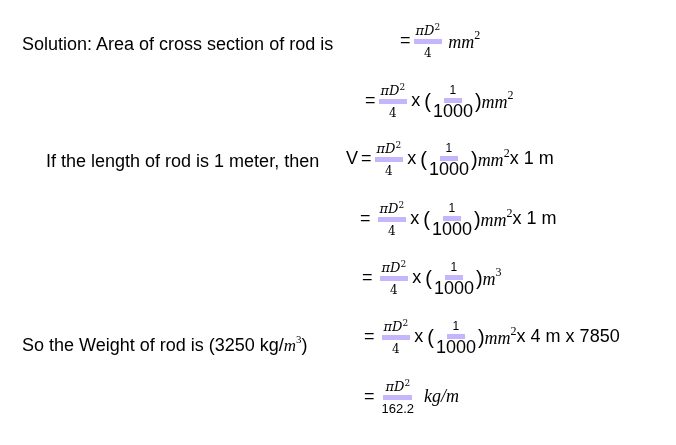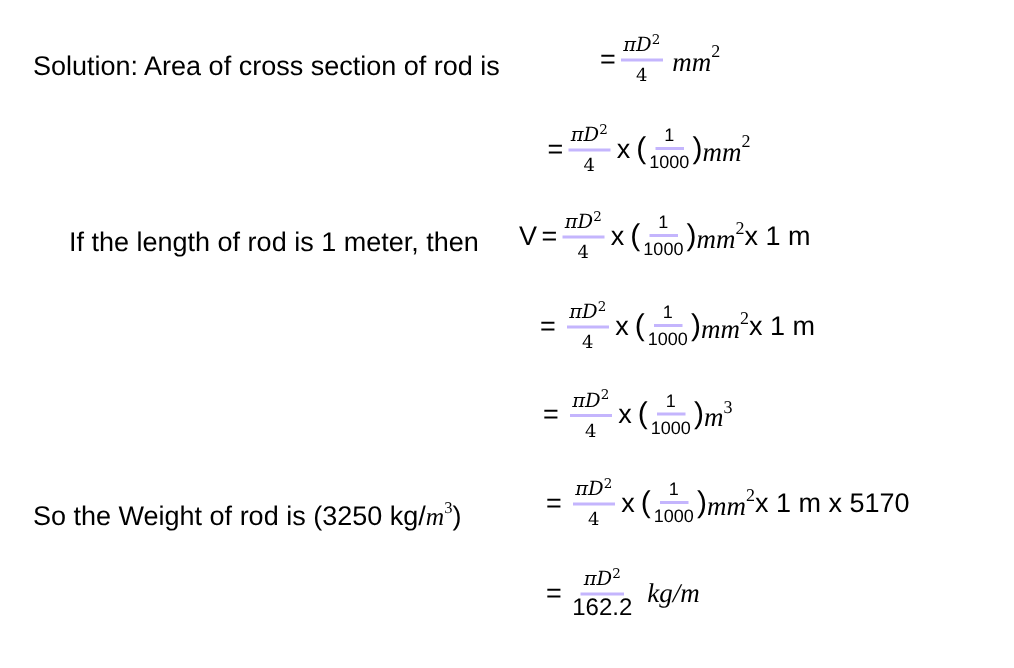--- a/index.html
+++ b/index.html
@@ -41,21 +41,21 @@
       align-items: center;
       vertical-align: middle;
       margin: 0 2px;
     }
     .frac .num {
       font-family: "DejaVu Serif", serif;
       font-style: italic;
       font-size: 13px;
       line-height: 15px;
       padding: 0 2px 1px 2px;
-      border-bottom: 2px solid #c4b5fd;
+      border-bottom: 5px solid #c4b5fd;
       text-align: center;
     }
     .frac .num sup {
       font-size: 9px;
       font-style: normal;
       vertical-align: 5px;
     }
     .frac .den {
       font-family: "DejaVu Serif", serif;
       font-size: 12px;
@@ -64,21 +64,21 @@
     }
     .frac.small .num {
       font-style: normal;
       font-family: "Liberation Sans", sans-serif;
       font-size: 12px;
       line-height: 13px;
       padding: 0 6px 1px 6px;
     }
     .frac.small .den {
       font-family: "Liberation Sans", sans-serif;
-      font-size: 12px;
+      font-size: 18px;
       line-height: 14px;
     }
     .paren {
       font-family: "Liberation Sans", sans-serif;
       font-size: 20px;
       line-height: 20px;
     }
     .math {
       font-family: Liberation Serif, serif;
       font-style: italic;
@@ -188,25 +188,25 @@
     <span class="den">4</span>
   </span>
   <span class="txt" style="margin:0 4px 0 2px;">x</span>
   <span class="paren">(</span>
   <span class="frac small">
     <span class="num">1</span>
     <span class="den">1000</span>
   </span>
   <span class="paren">)</span>
   <span class="math"><span>mm</span><sup>2</sup></span>
-  <span class="txt">x 1 m x 5170</span>
+  <span class="txt">x 4 m x 7850</span>
 </div>
 
 <div class="eq" style="left:364px; top:376px;">
   <span class="op" style="margin-right:5px;">=</span>
   <span class="frac">
     <span class="num"><span>πD</span><sup>2</sup></span>
-    <span class="den" style="font-family:'Liberation Sans',sans-serif;font-size:16px;">162.2</span>
+    <span class="den" style="font-family:'Liberation Sans',sans-serif;font-size:13px;">162.2</span>
   </span>
   <span class="gap" style="width:8px"></span>
   <span class="math">kg/m</span>
   <span class="gap" style="width:24px"></span>
 </div>
 
 </body></html>

